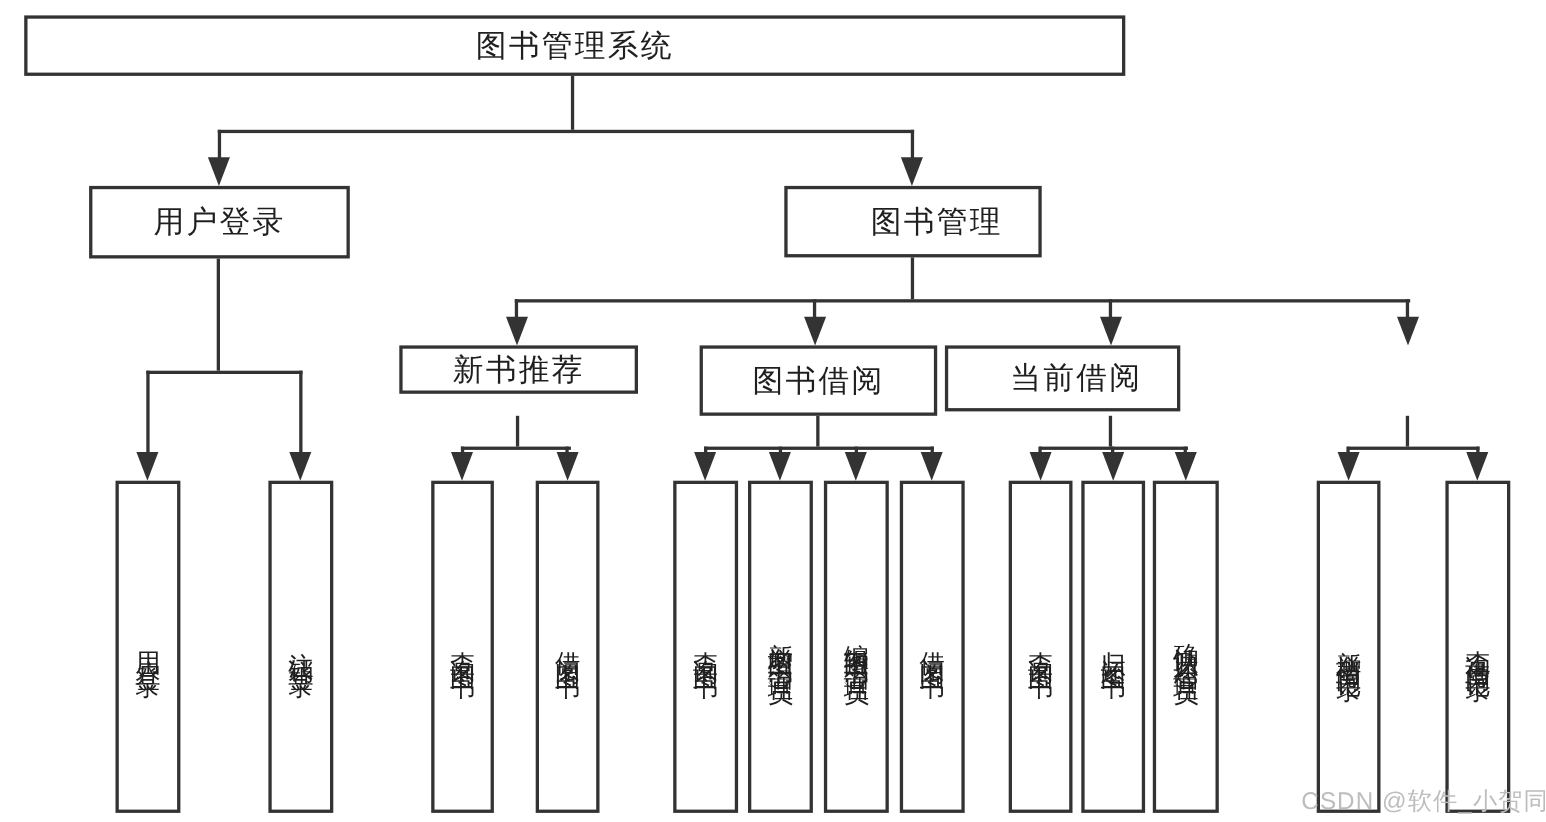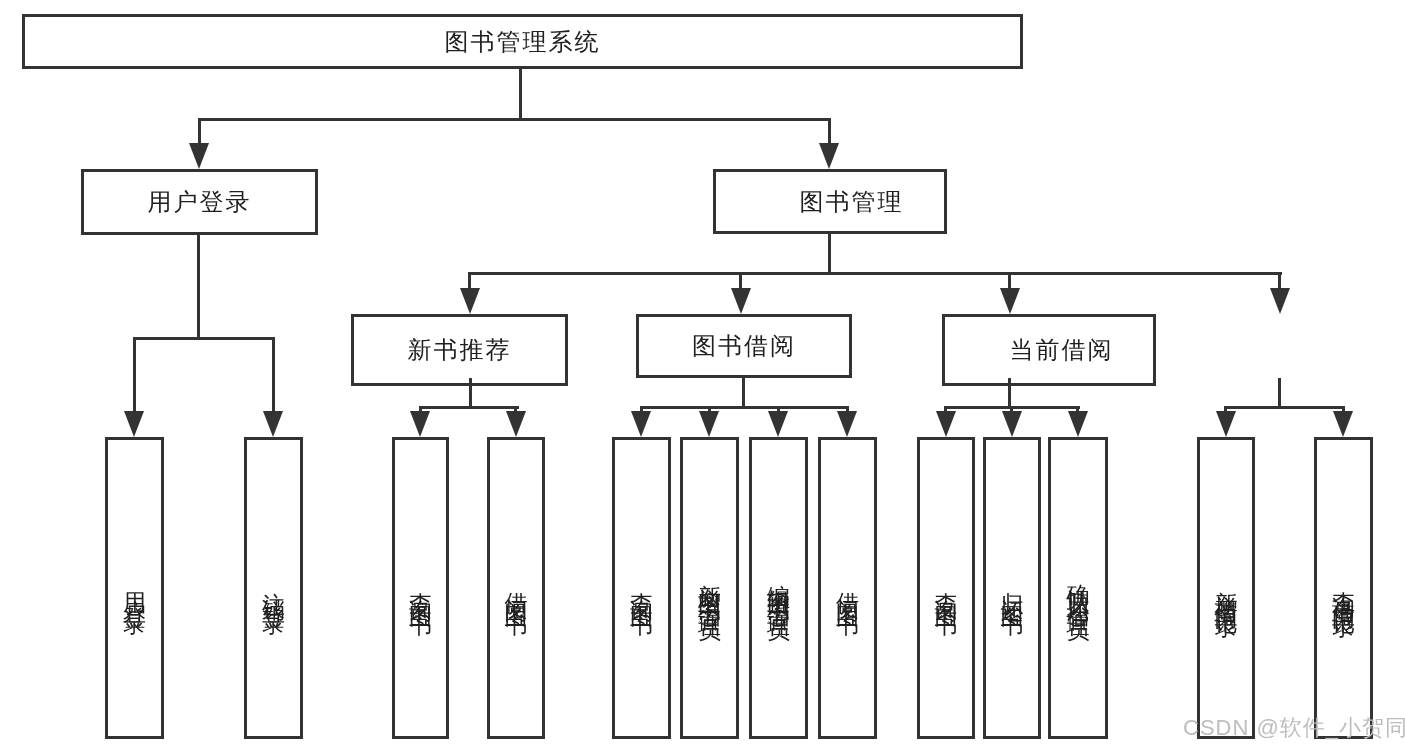--- a/index.html
+++ b/index.html
@@ -23,21 +23,21 @@
   .box {
     position: absolute;
     border: 3px solid var(--line);
     background: #ffffff;
     display: flex;
     align-items: center;
     justify-content: center;
     color: var(--text);
   }
   .box.h span {
-    font-size: 24px;
+    font-size: 28px;
     letter-spacing: 2px;
     white-space: nowrap;
   }
   .box.v span {
     writing-mode: vertical-rl;
     text-orientation: mixed;
     font-size: 23px;
     letter-spacing: 7px;
     line-height: 1;
   }
@@ -100,27 +100,27 @@
   <div class="hline" style="left:468px; top:272px; width:814px;"></div>
   <div class="vline" style="left:468px; top:272px; height:18px;"></div>
   <div class="arrow" style="left:460px; top:288px;"></div>
   <div class="vline" style="left:739px; top:272px; height:18px;"></div>
   <div class="arrow" style="left:731px; top:288px;"></div>
   <div class="vline" style="left:1008px; top:272px; height:18px;"></div>
   <div class="arrow" style="left:1000px; top:288px;"></div>
   <div class="vline" style="left:1278px; top:272px; height:18px;"></div>
   <div class="arrow" style="left:1270px; top:288px;"></div>
 
-  <div class="box h" style="left:351px; top:314px; width:217px; height:72px;">
+  <div class="box h" style="left:363px; top:314px; width:217px; height:44px;align-items:flex-end;">
     <span>新书推荐</span>
   </div>
   <div class="box h" style="left:636px; top:314px; width:216px; height:64px;">
     <span>图书借阅</span>
   </div>
-  <div class="box h" style="left:942px; top:314px; width:214px; height:72px;padding-left:25px;">
+  <div class="box h" style="left:859px; top:314px; width:214px; height:60px;padding-left:25px;">
     <span>当前借阅</span>
   </div>
 
   <div class="vline" style="left:469px; top:378px; height:28px;"></div>
   <div class="hline" style="left:419px; top:406px; width:100px;"></div>
   <div class="vline" style="left:419px; top:406px; height:8px;"></div>
   <div class="arrow" style="left:410px; top:411px;"></div>
   <div class="vline" style="left:514px; top:406px; height:8px;"></div>
   <div class="arrow" style="left:506px; top:411px;"></div>
 

